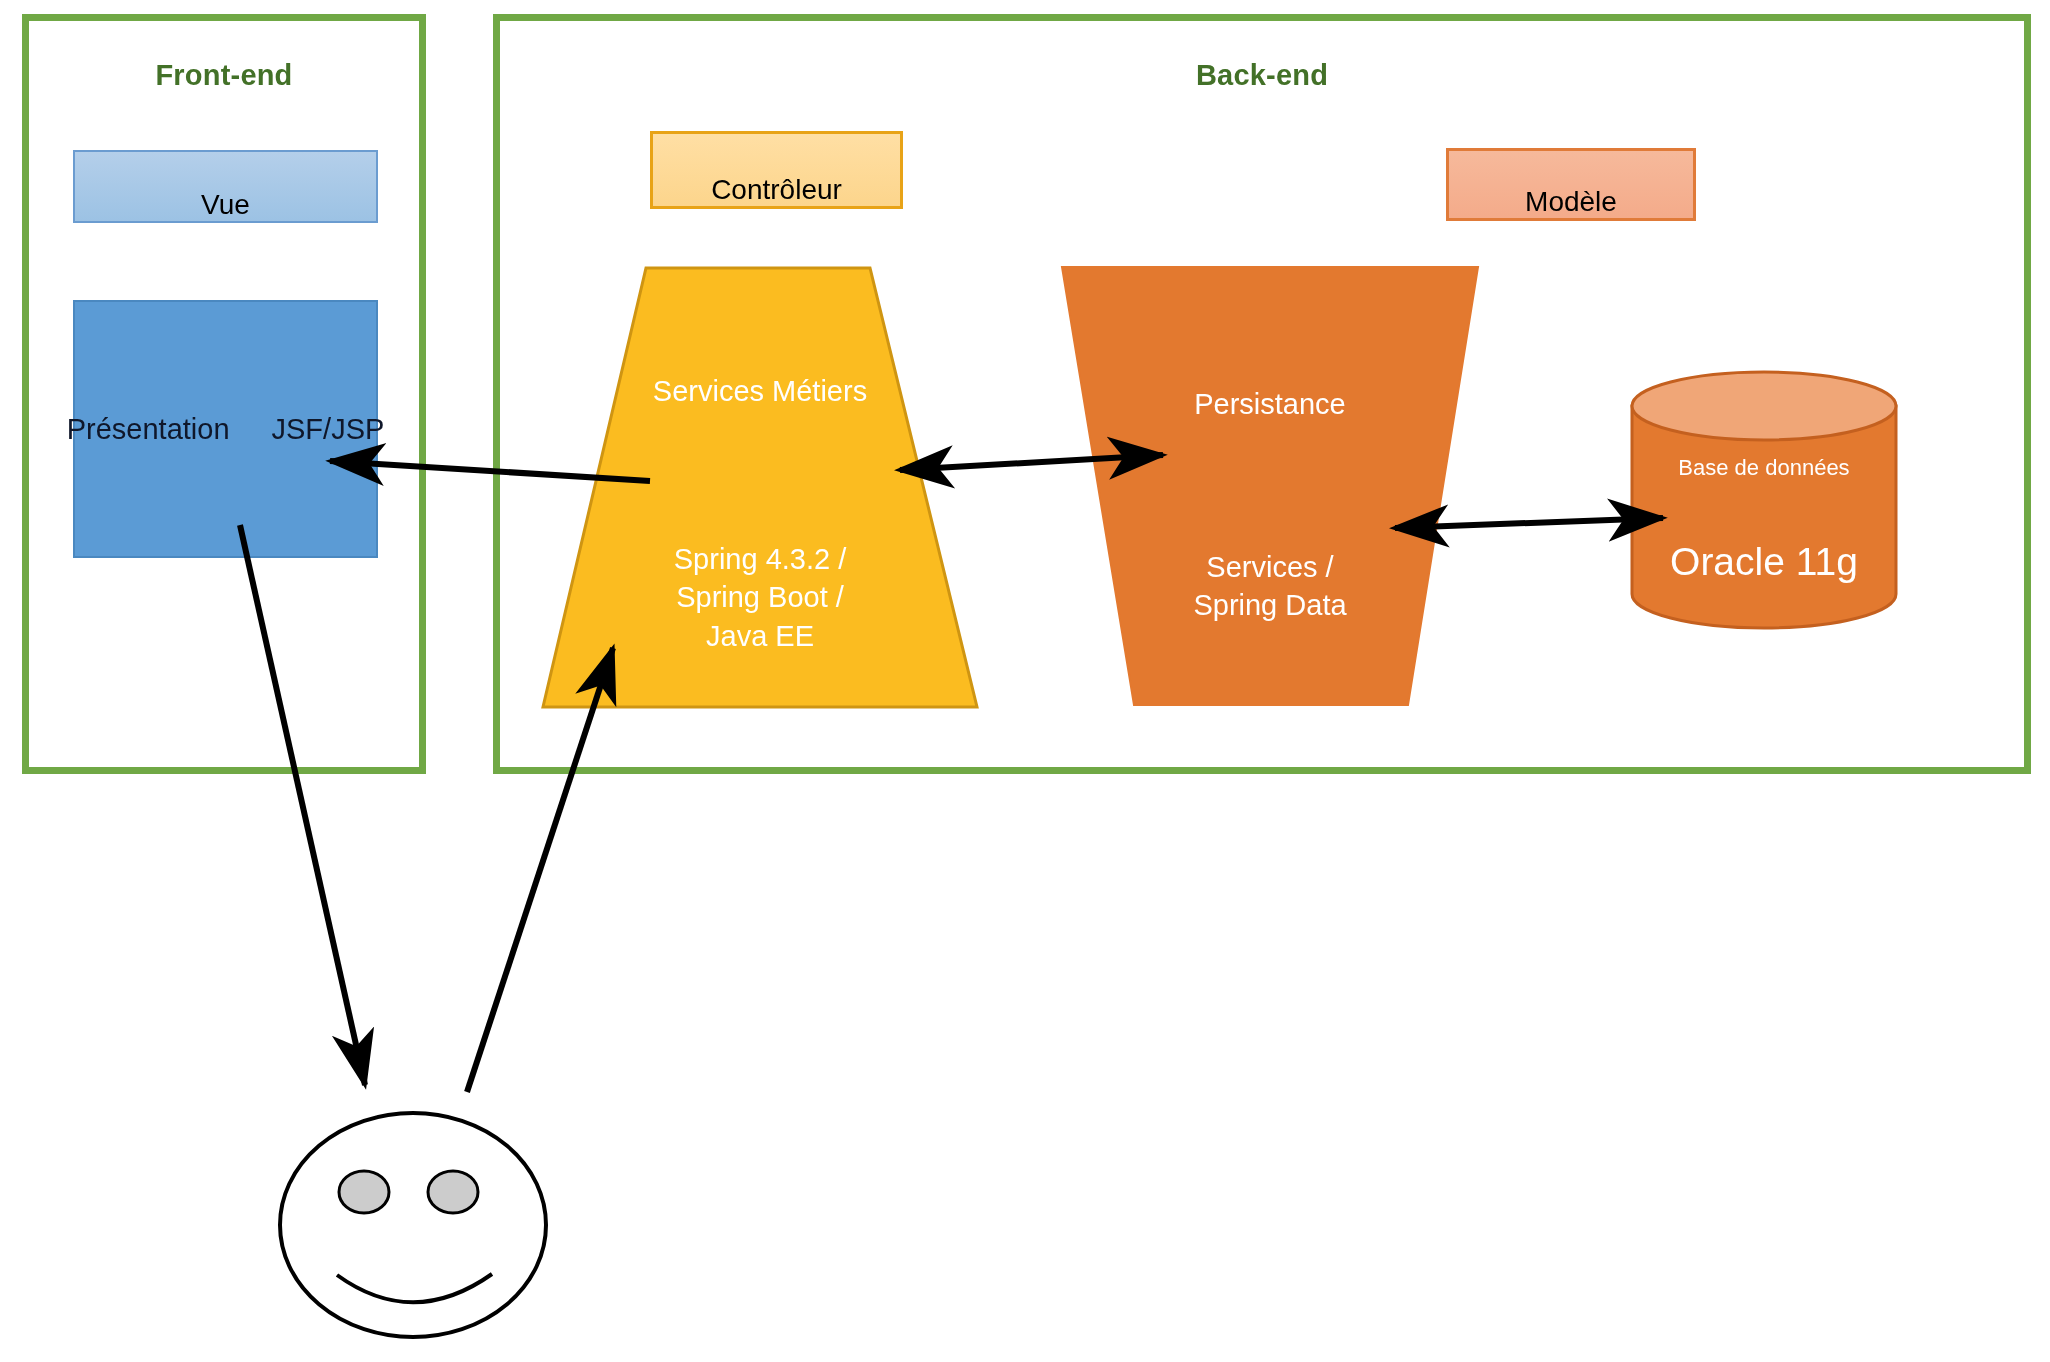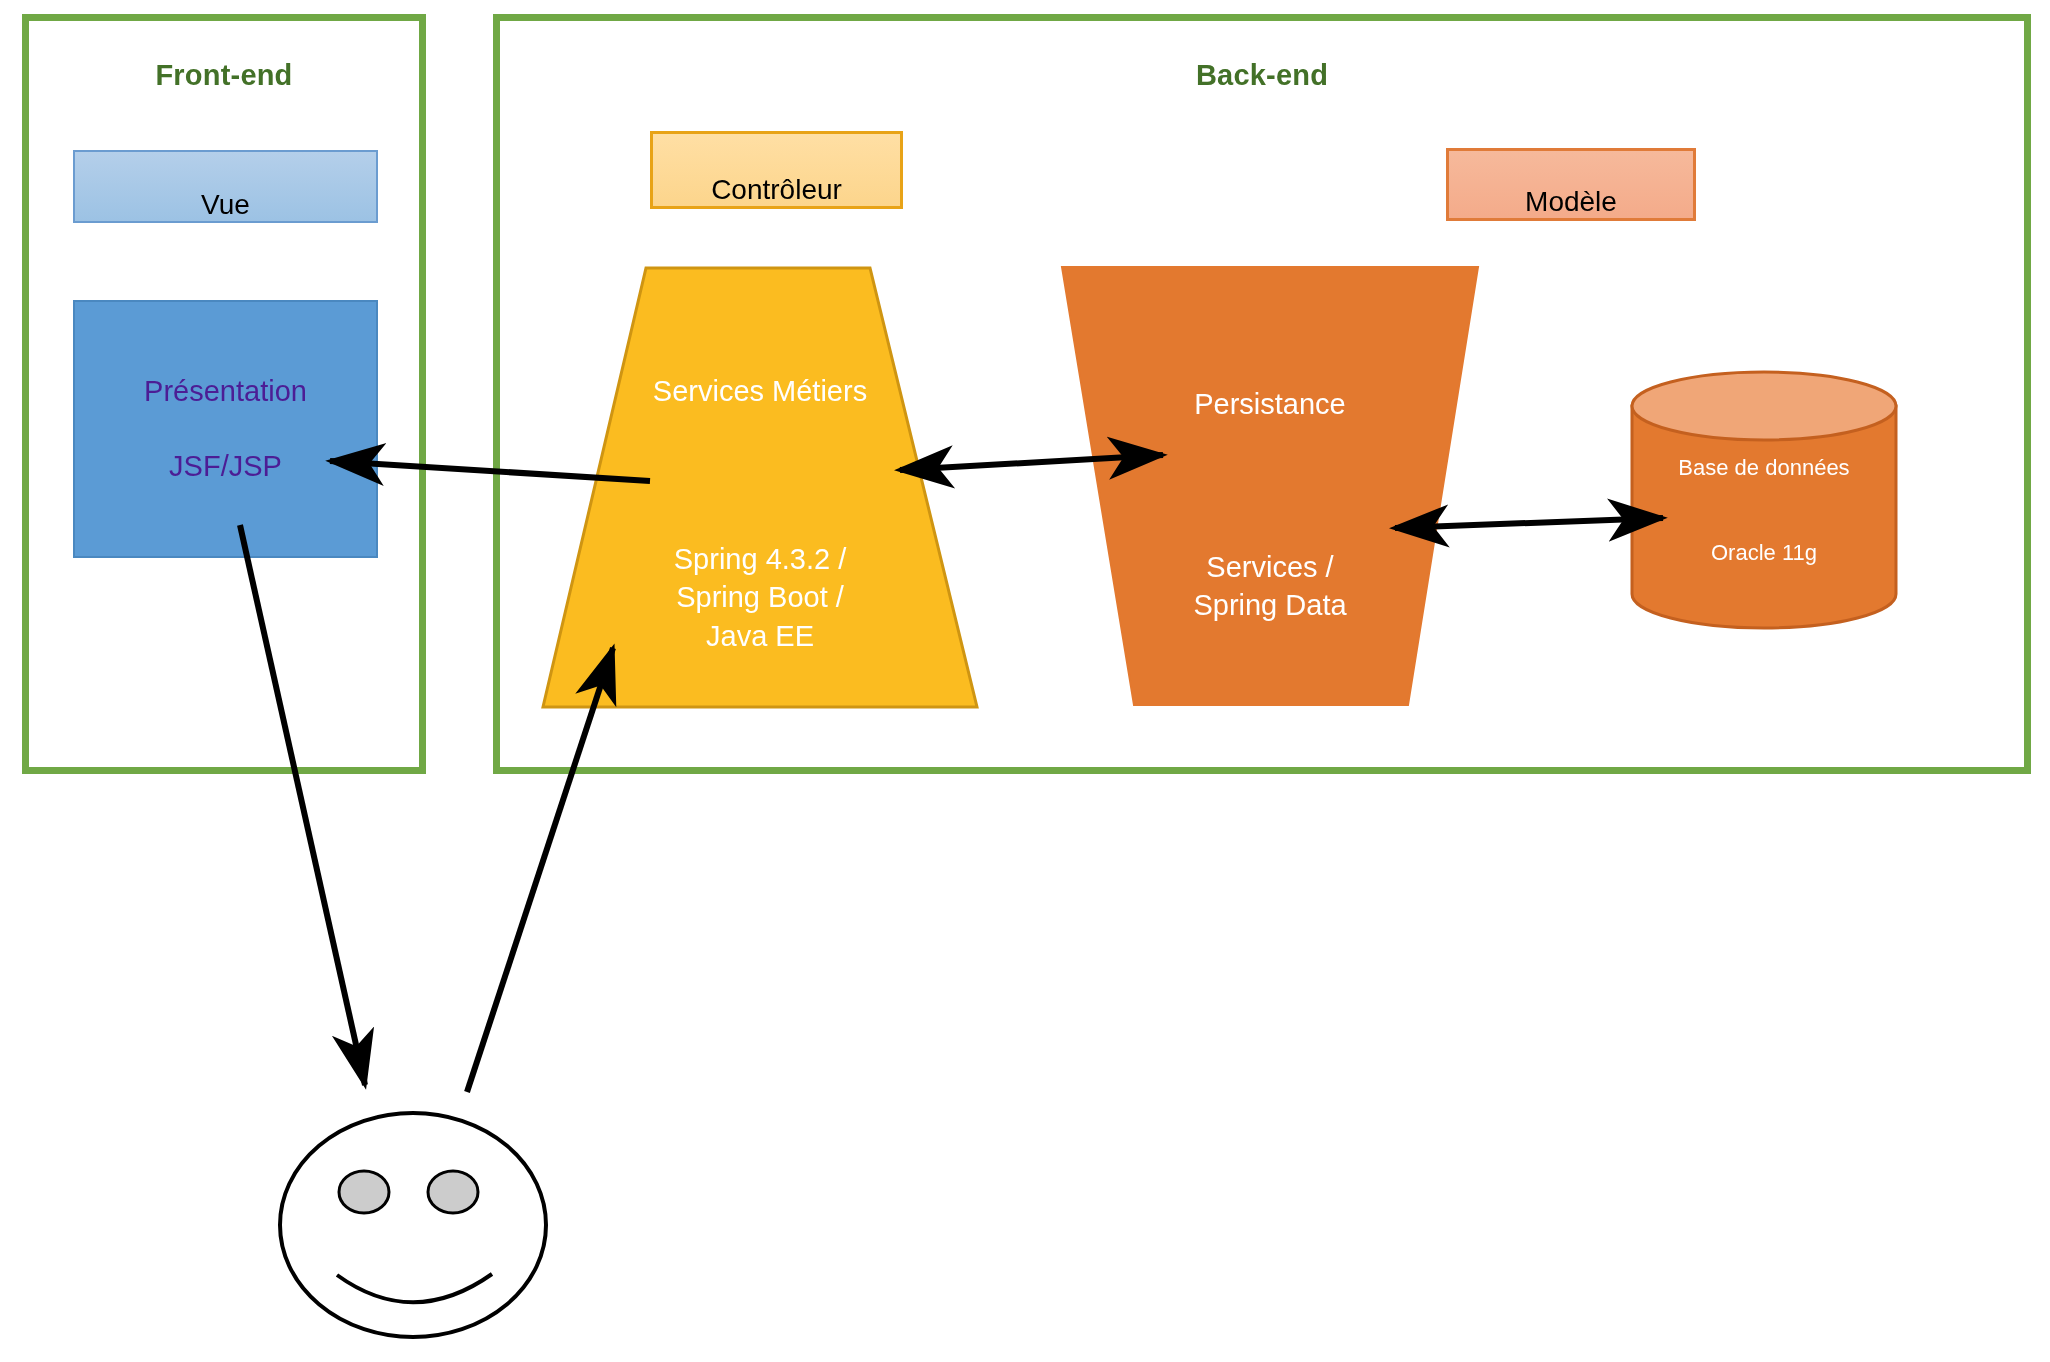--- a/index.html
+++ b/index.html
@@ -67,25 +67,25 @@
   }
 
   
   #box-presentation {
     position: absolute;
     left: 73px; top: 300px; width: 305px; height: 258px;
     background: #5b9bd5;
     border: 2px solid #4a88c0;
     box-sizing: border-box;
     display: flex;
-    flex-direction: column;
+    flex-direction: row;
     align-items: center;
     justify-content: center;
     gap: 42px;
-    color: #4c1d95;
+    color: #0f172a;
     font-size: 29px;
   }
 
   
   .shape-svg {
     position: absolute;
     overflow: visible;
   }
   .shape-label {
     position: absolute;
@@ -101,21 +101,21 @@
   #lbl-services-top  { left: 540px; top: 372px; width: 440px; }
   #lbl-services-body { left: 540px; top: 540px; width: 440px; }
 
   #svg-persistance { left: 1060px; top: 265px; }
   #lbl-persistance-top  { left: 1060px; top: 385px; width: 420px; }
   #lbl-persistance-body { left: 1060px; top: 548px; width: 420px; }
 
   
   #svg-database { left: 1630px; top: 370px; }
   #lbl-db-top   { position: absolute; left: 1630px; top: 455px; width: 268px; text-align: center; color: #fff; font-size: 22px; }
-  #lbl-db-body  { position: absolute; left: 1630px; top: 540px; width: 268px; text-align: center; color: #fff; font-size: 22px; }
+  #lbl-db-body  { position: absolute; left: 1630px; top: 540px; width: 268px; text-align: center; color: #fff; font-size: 39px; }
 
   
   #overlay {
     position: absolute;
     left: 0; top: 0;
     width: 2050px; height: 1362px;
     pointer-events: none;
   }
 </style>
 </head>

